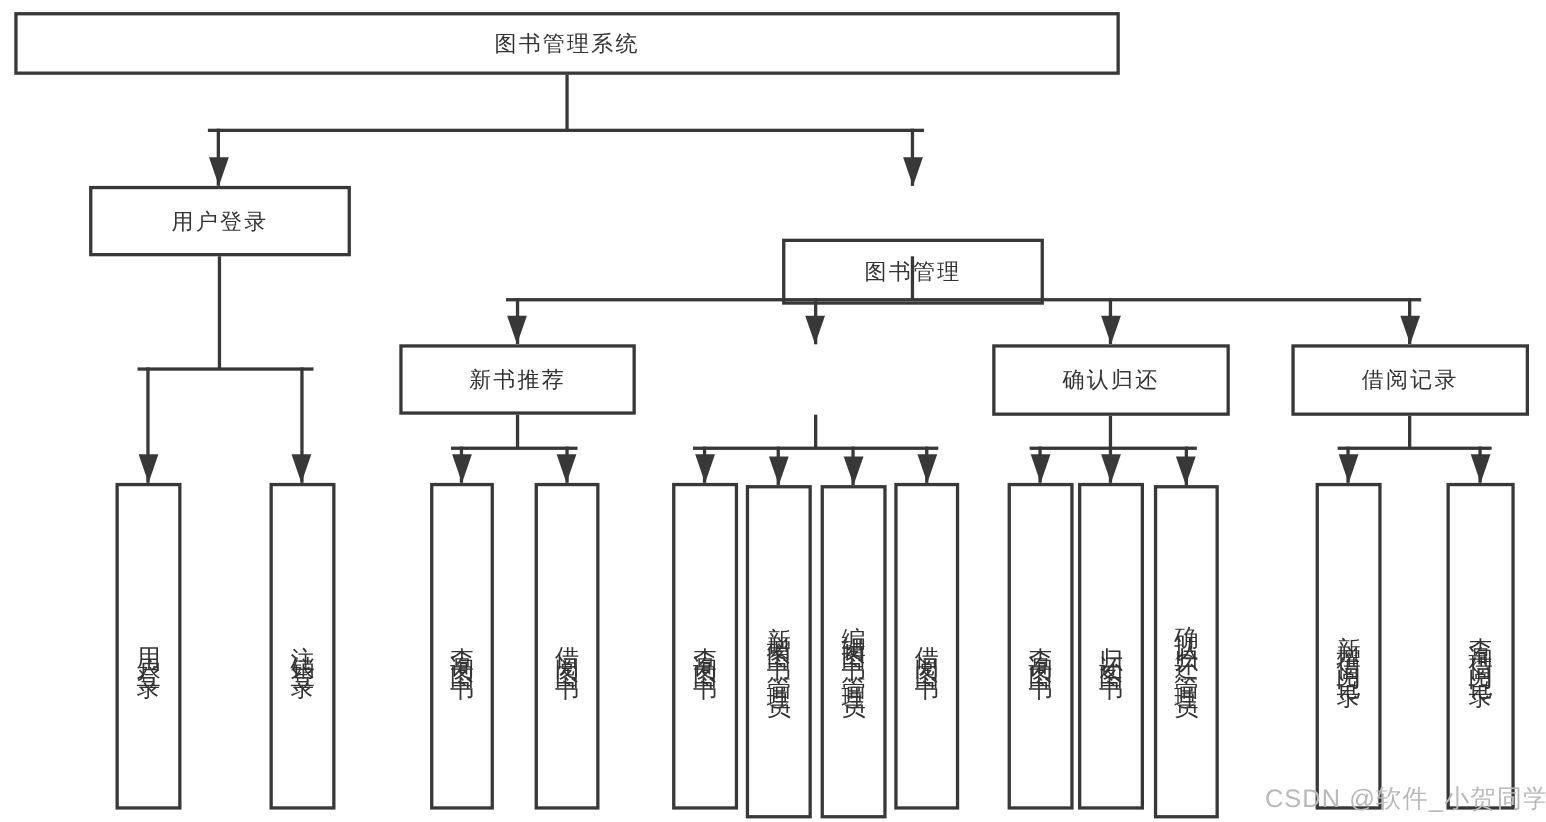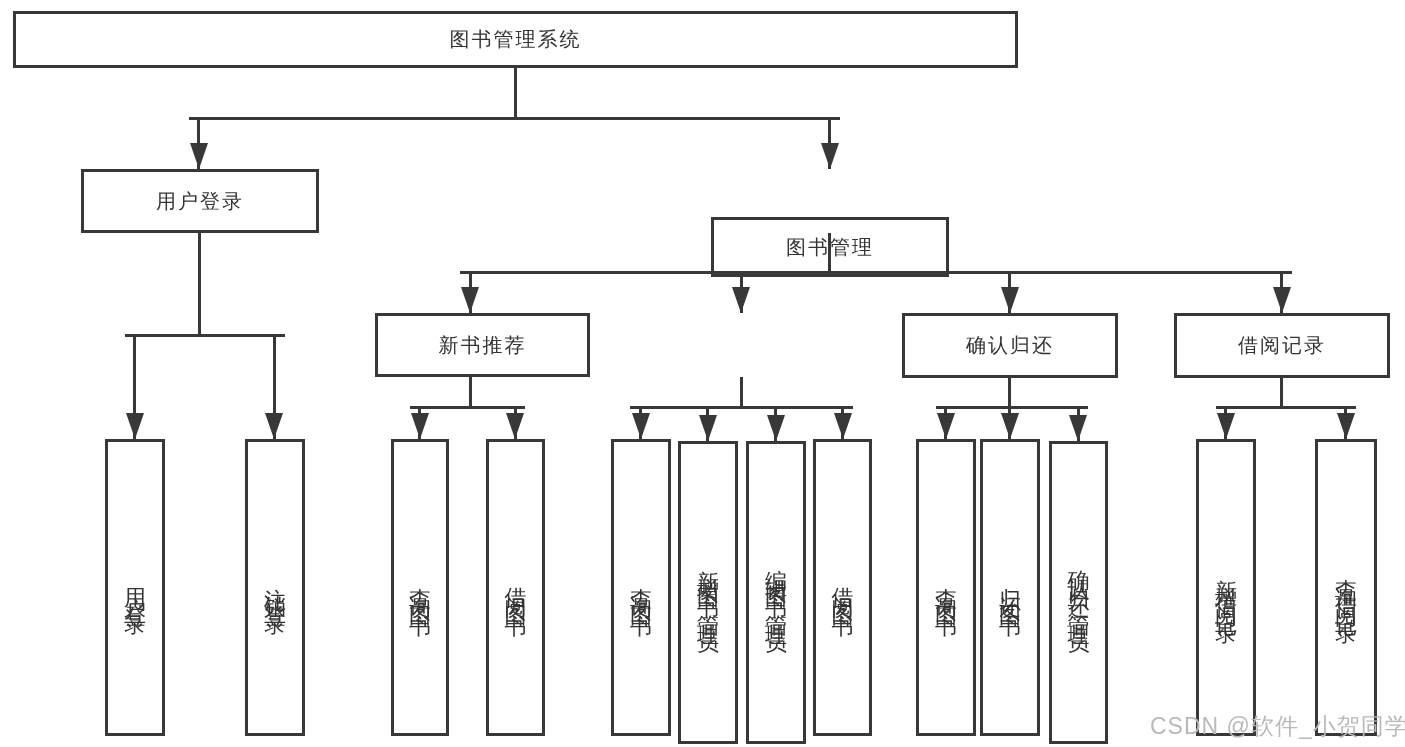--- a/index.html
+++ b/index.html
@@ -110,21 +110,21 @@
   <div class="hline" style="left:460px; top:271px; width:832px;"></div>
   <div class="vline" style="left:469px; top:271px; height:42px;"></div>
   <div class="vline" style="left:740px; top:271px; height:42px;"></div>
   <div class="vline" style="left:1008px; top:271px; height:42px;"></div>
   <div class="vline" style="left:1280px; top:271px; height:42px;"></div>
   <div class="arrow" style="left:461px; top:287px;"></div>
   <div class="arrow" style="left:732px; top:287px;"></div>
   <div class="arrow" style="left:1001px; top:287px;"></div>
   <div class="arrow" style="left:1273px; top:287px;"></div>
 
-  <div class="box" style="left:363px; top:313px; width:215px; height:64px;margin-left:12px;">
+  <div class="box" style="left:363px; top:313px; width:215px; height:64px;">
     <span class="label">新书推荐</span>
   </div>
   <div class="box" style="left:902px; top:313px; width:216px; height:65px;">
     <span class="label">确认归还</span>
   </div>
   <div class="box" style="left:1174px; top:313px; width:216px; height:65px;">
     <span class="label">借阅记录</span>
   </div>
 
   <div class="vline" style="left:469px; top:377px; height:31px;"></div>

